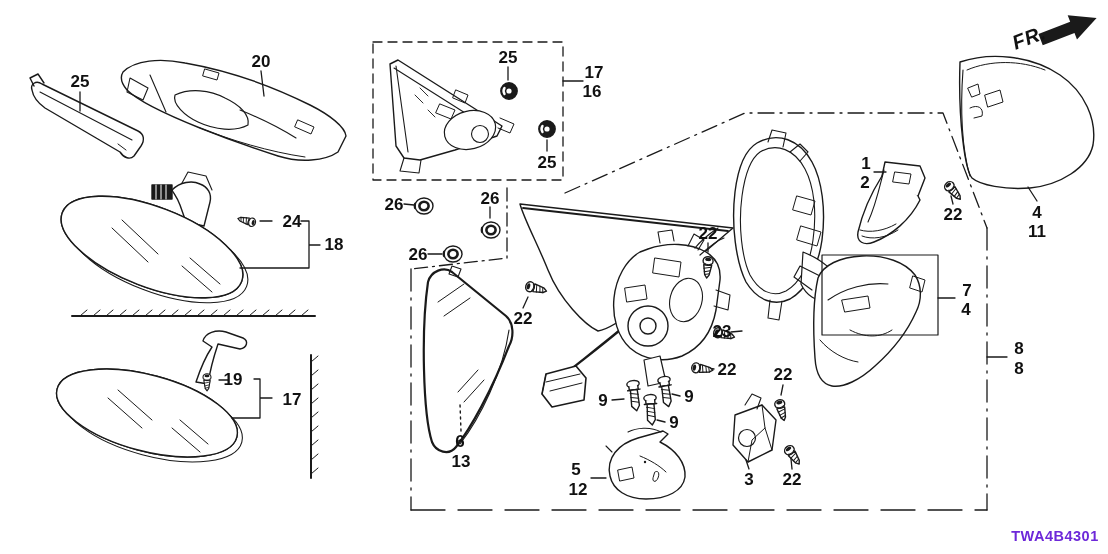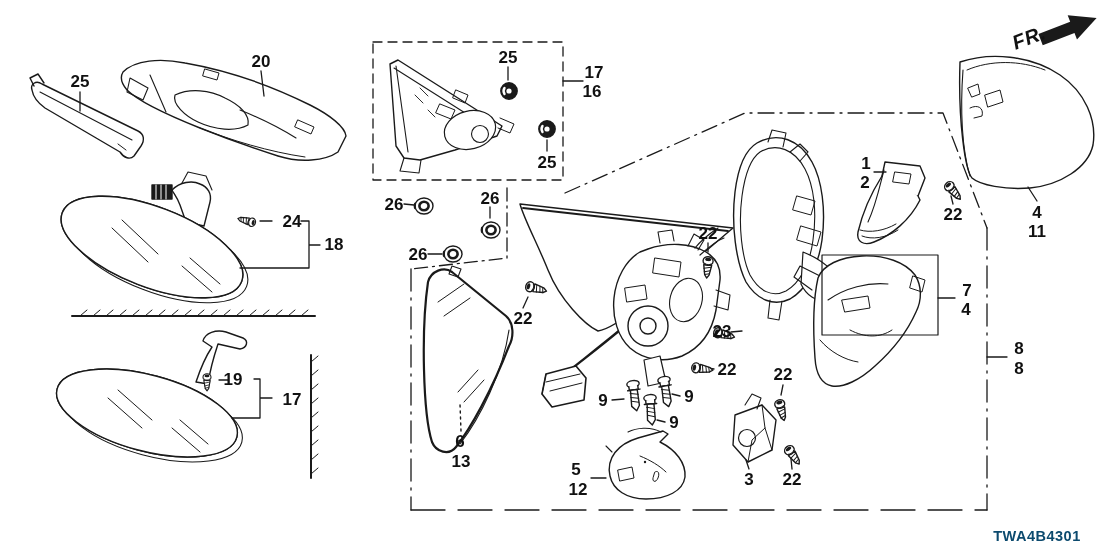--- a/index.html
+++ b/index.html
@@ -8,21 +8,21 @@
     font-family:"Liberation Sans",sans-serif;
   }
   svg{position:absolute;left:0;top:0;}
   .callout{
     position:absolute;transform:translate(-50%,-50%);
     font:700 17px "Liberation Sans",sans-serif;color:#111;
     white-space:nowrap;line-height:1;user-select:none;
   }
   .diagram-code{
     position:absolute;transform:translate(-50%,-50%);
-    font:700 14.5px "Liberation Sans",sans-serif;color:#0c4a6e;letter-spacing:.5px;
+    font:700 14.5px "Liberation Sans",sans-serif;color:#6d28d9;letter-spacing:.5px;margin-left:18px;
   }
   .fr-label{
     position:absolute;transform:translate(-50%,-50%) rotate(-21deg);
     font:700 italic 20px "Liberation Sans",sans-serif;color:#111;letter-spacing:.5px;
   }
 </style>
 </head>
 <body>
 
 <div id="stage">

